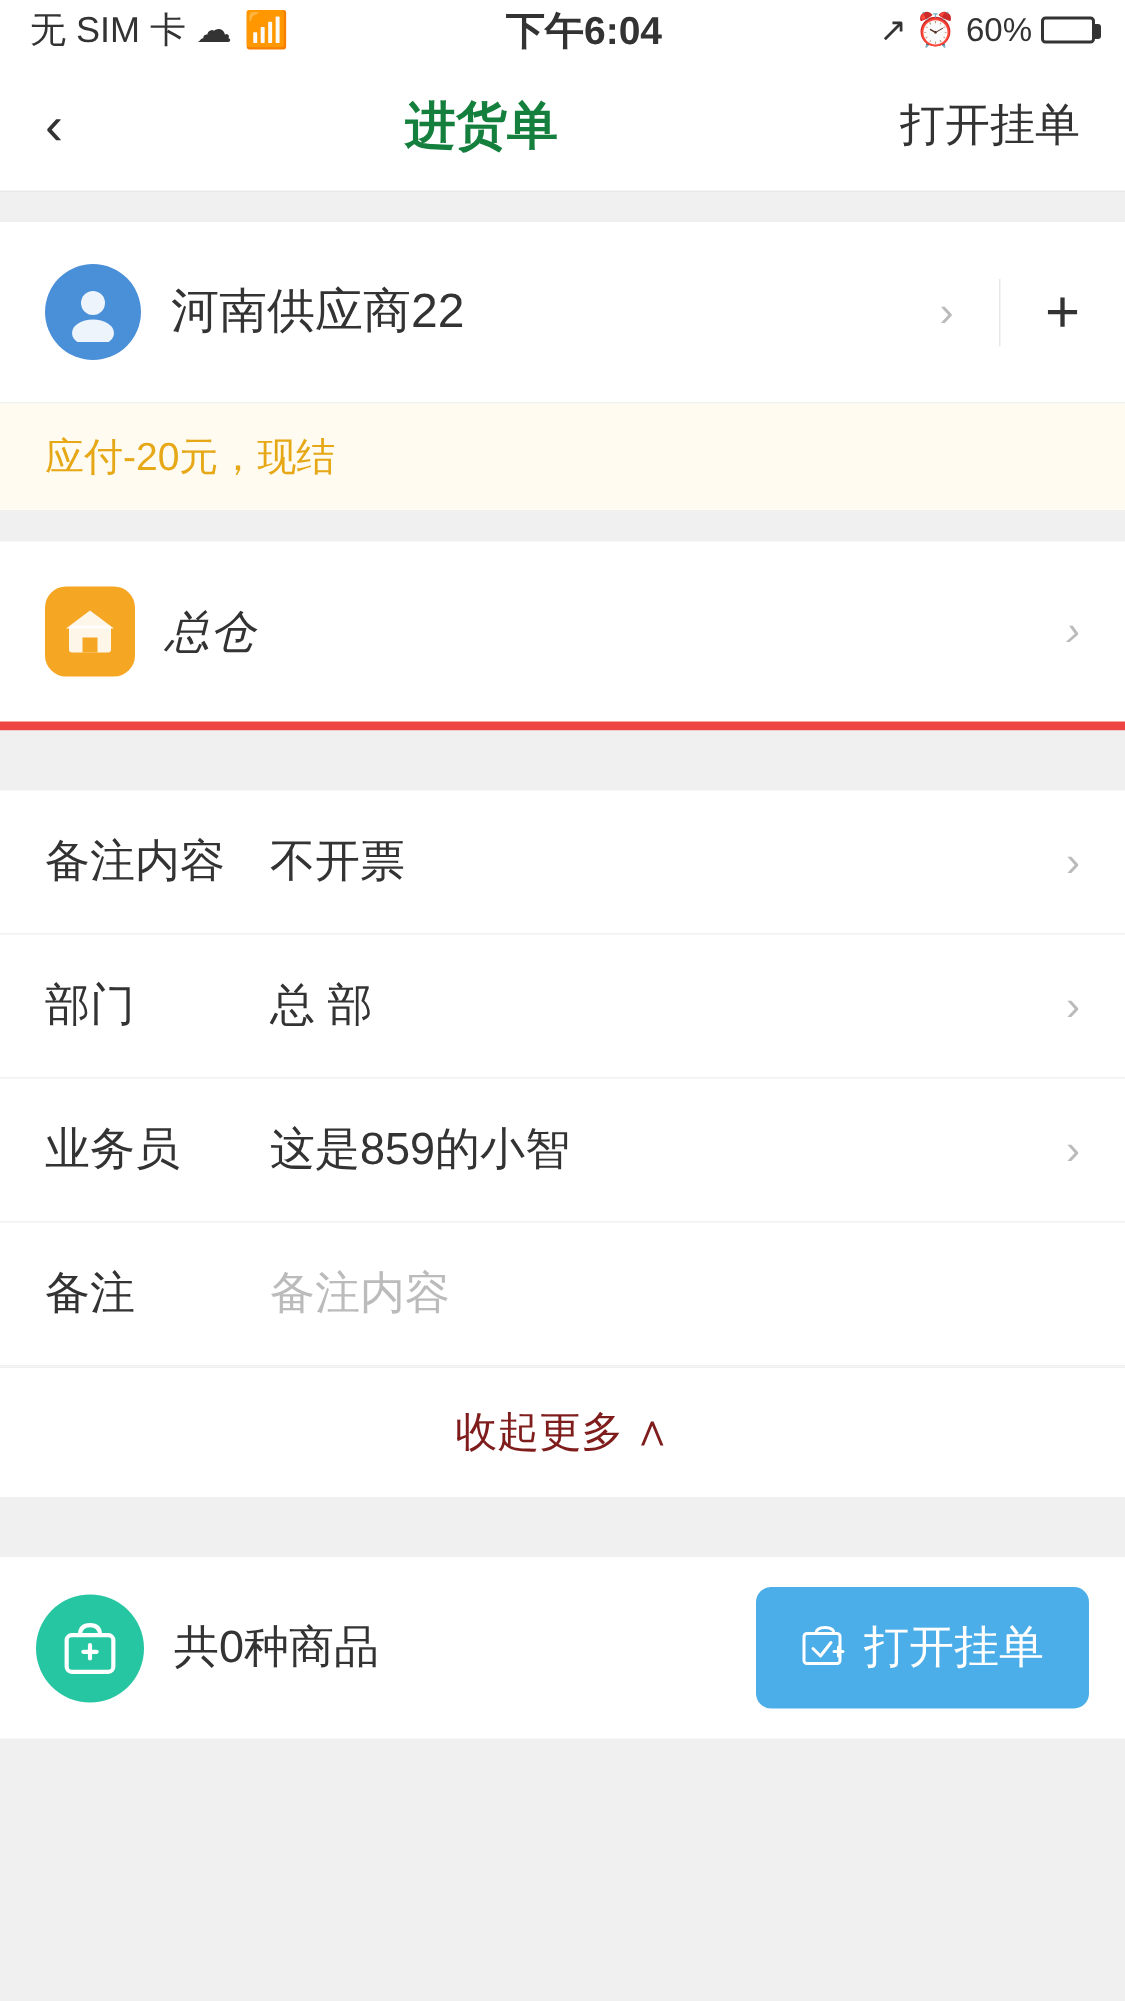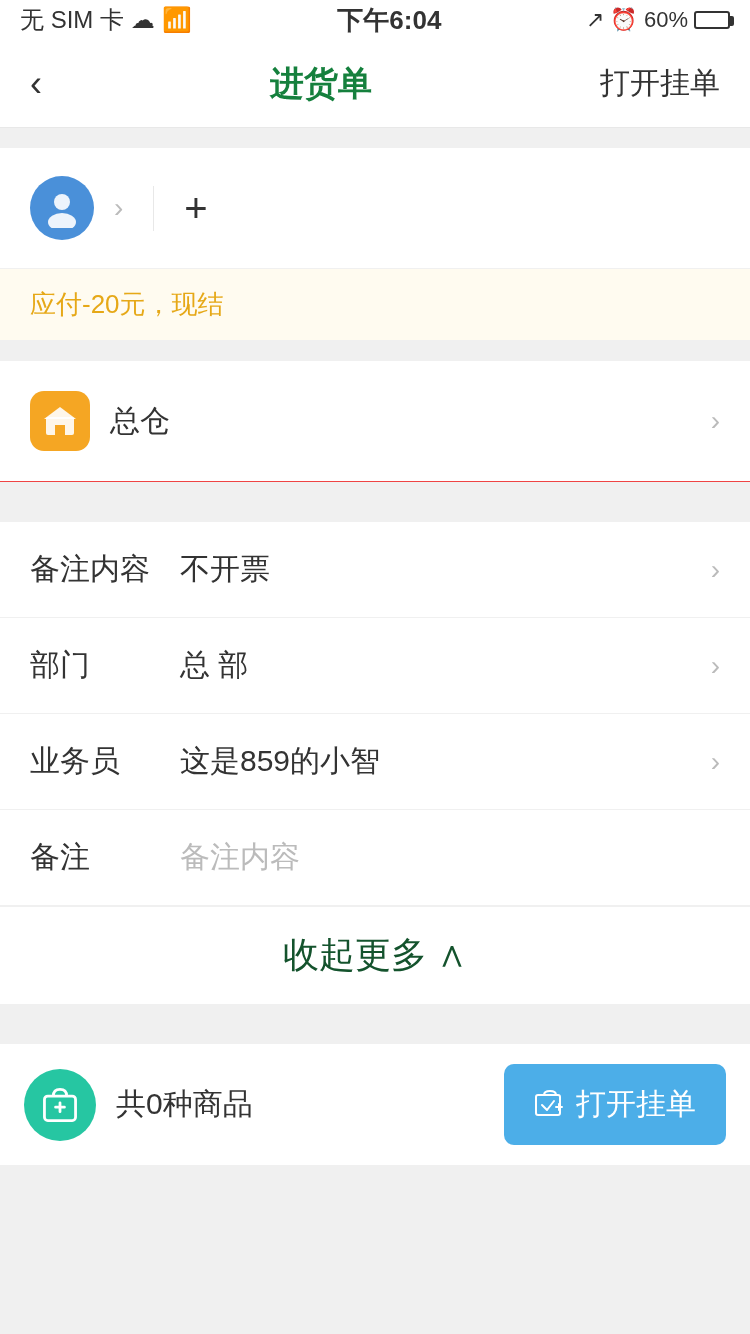--- a/index.html
+++ b/index.html
@@ -122,22 +122,23 @@
       color: #e6a817;
       border-bottom: 1px solid #f0f0f0;
     }
 
     
     .info-row {
       display: flex;
       align-items: center;
       padding: 30px;
       background: #fff;
-      border-bottom: 1px solid #ef4444;
-      cursor: pointer;
+      border-bottom: 6px solid #ef4444;
+      cursor: pointer;
+      font-style: italic;
     }
     .info-row-icon {
       width: 60px; height: 60px; border-radius: 14px; background: #f5a623;
       display: flex; align-items: center; justify-content: center;
       margin-right: 20px; flex-shrink: 0;
     }
     .info-row-icon svg { width: 36px; height: 36px; }
     .info-row-label {
       flex: 1;
       font-size: 30px;
@@ -177,22 +178,22 @@
       color: #bbb;
     }
 
     
     .collapse-row {
       display: flex;
       align-items: center;
       justify-content: center;
       padding: 24px 30px;
       background: #fff;
-      font-size: 36px;
-      color: #14532d;
+      font-size: 28px;
+      color: #7f1d1d;
       cursor: pointer;
       border-top: 1px solid #f0f0f0;
     }
 
     
     .bottom-section {
       margin-top: 20px;
       background: #fff;
       display: flex;
       align-items: center;
@@ -259,20 +260,21 @@
   <div class="section-divider"></div>
 
   <div class="card-section">
     <div class="supplier-row">
       <div class="supplier-avatar">
         <svg viewBox="0 0 40 40" fill="none" xmlns="http://www.w3.org/2000/svg">
           <circle cx="20" cy="14" r="8" fill="white" opacity="0.9"></circle>
           <ellipse cx="20" cy="34" rx="14" ry="9" fill="white" opacity="0.9"></ellipse>
         </svg>
       </div>
+      <span class="supplier-name">河南供应商22</span>
       <div class="supplier-actions">
         <span class="chevron-right">›</span>
         <span class="add-btn">+</span>
       </div>
     </div>
     <div class="notice-banner">应付-20元，现结</div>
   </div>
 
   <div class="section-divider"></div>
 

